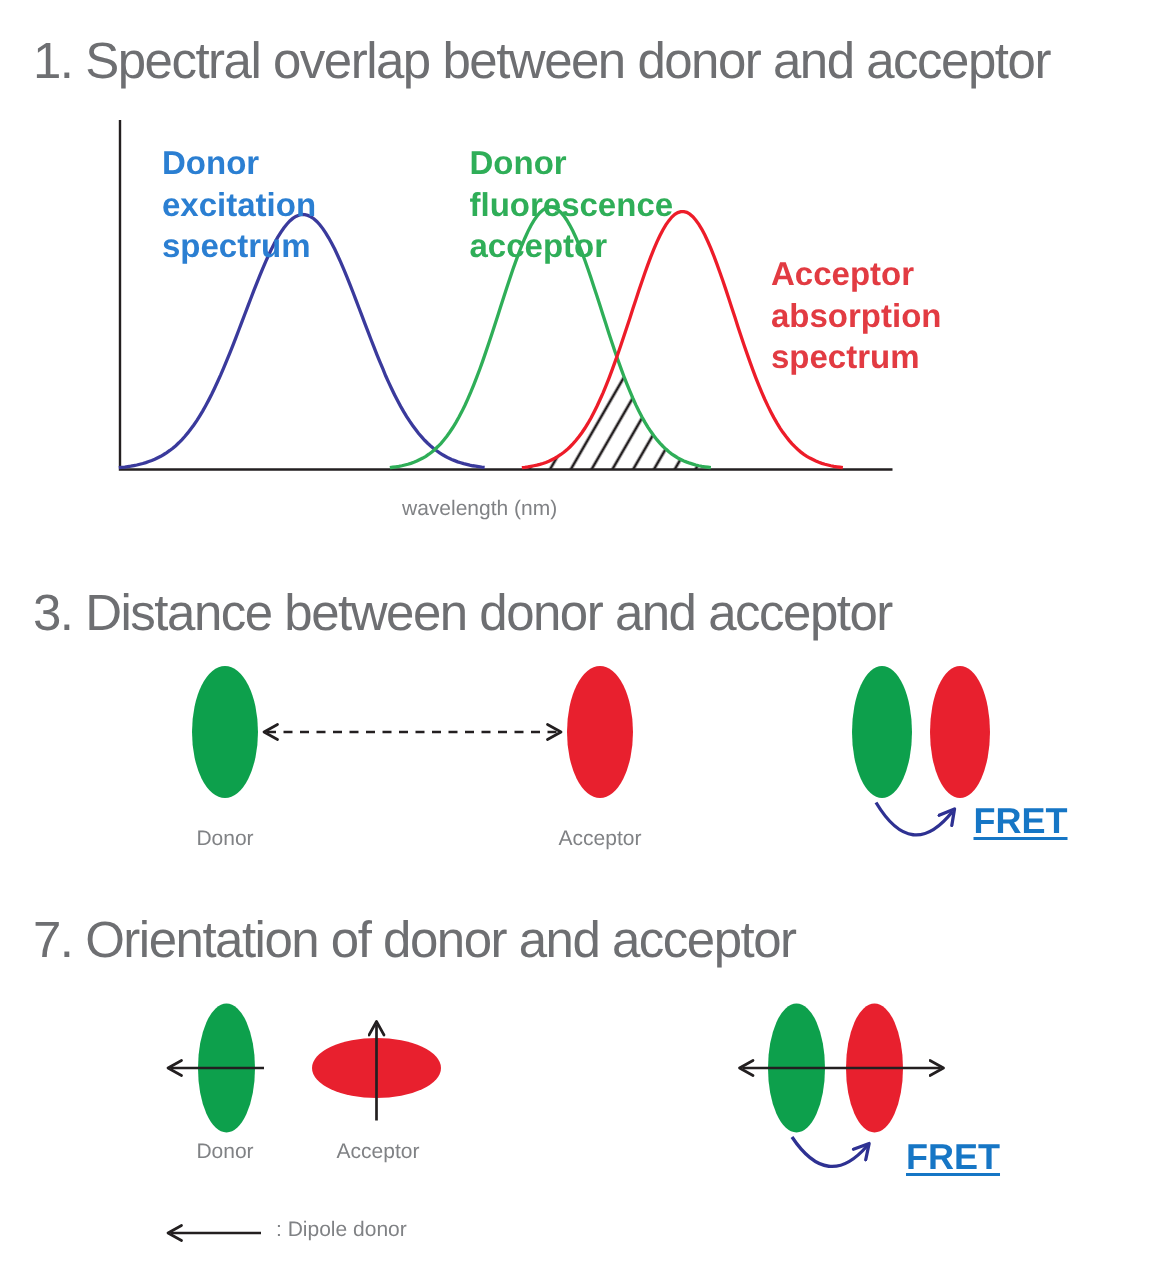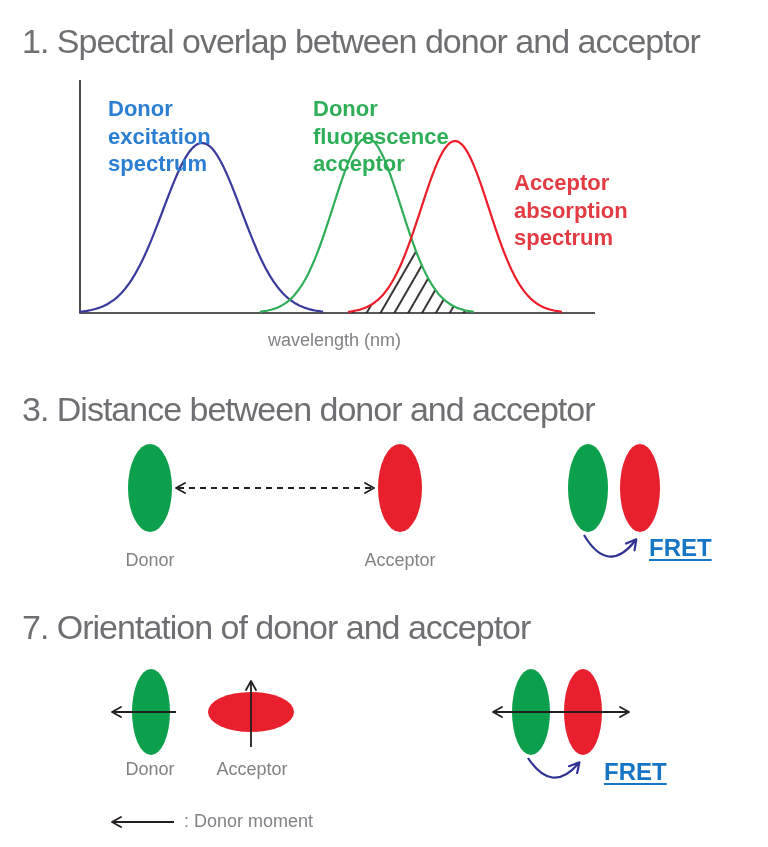--- a/index.html
+++ b/index.html
@@ -1,21 +1,21 @@
 <!DOCTYPE html>
 <html style="--ink: #231f20; --titleGray: #6e6f72; --labelGray: #808285; --blueLabel: #2b7fd2; --greenFill: #0da04c; --redFill: #e8202e; --redLabel: #e23b42; --fretBlue: #1676c5; --navy: #2e3192; --green: #2fae58;"><head>
 <meta charset="utf-8">
 <style>
   html,body{margin:0;padding:0;background:#ffffff;}
   #stage{position:relative;width:768px;height:847px;background:#ffffff;overflow:hidden;
          font-family:Liberation Sans, sans-serif;}
   .abs{position:absolute;}
   .section-title{font-size:34px;letter-spacing:-1px;color:var(--titleGray);white-space:nowrap;}
   .spec-label{font-size:22px;font-weight:bold;line-height:1.25;}
-  .gray-label{font-size:18px;color:var(--labelGray);}
+  .gray-label{font-size:14px;color:var(--labelGray);}
   .center{transform:translateX(-50%);}
   .fret{font-size:24px;font-weight:bold;color:var(--fretBlue);text-decoration:underline;
         text-underline-offset:3px;}
   svg{position:absolute;left:0;top:0;}
 </style>
 </head>
 <body>
 
 <div id="stage">
 
@@ -68,14 +68,14 @@
 
   <div class="abs section-title" style="left:22px;top:390px;">3. Distance between donor and acceptor</div>
   <div class="abs gray-label center" style="left:150px;top:550px;">Donor</div>
   <div class="abs gray-label center" style="left:400px;top:550px;">Acceptor</div>
   <div class="abs fret" style="left:649px;top:534px;">FRET</div>
 
   <div class="abs section-title" style="left:22px;top:608px;">7. Orientation of donor and acceptor</div>
   <div class="abs gray-label center" style="left:150px;top:759px;">Donor</div>
   <div class="abs gray-label center" style="left:252px;top:759px;">Acceptor</div>
   <div class="abs fret" style="left:604px;top:758px;">FRET</div>
-  <div class="abs gray-label" style="left:184px;top:811px;">: Donor moment</div>
+  <div class="abs gray-label" style="left:184px;top:811px;">: Dipole donor</div>
 </div>
 
 </body></html>

